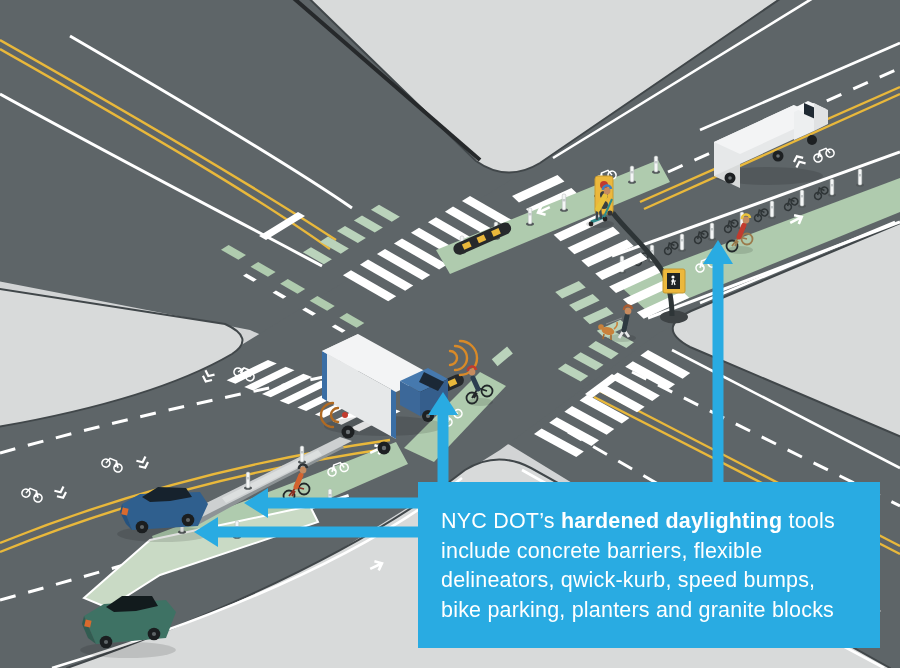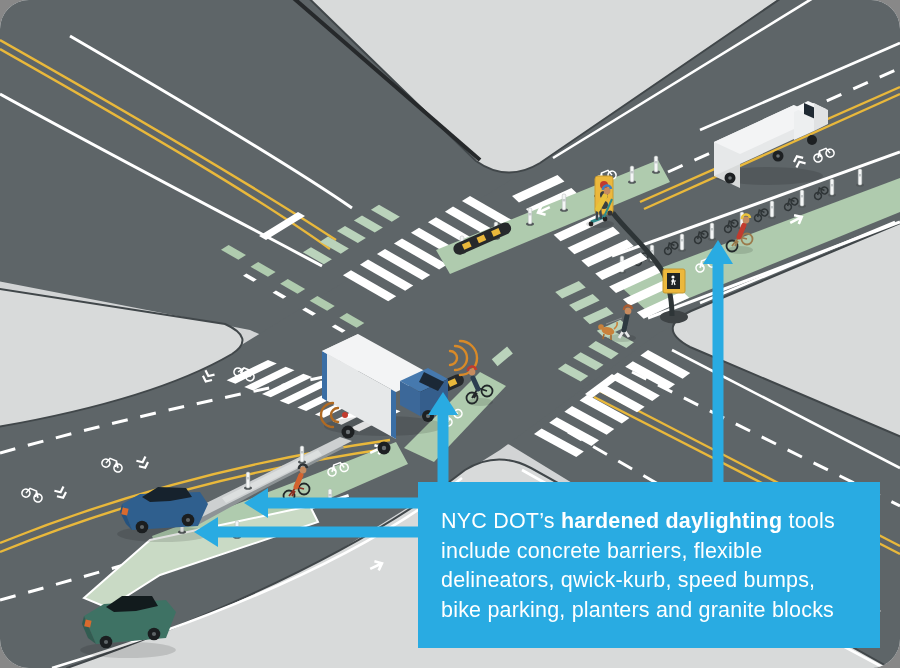--- a/index.html
+++ b/index.html
@@ -1,18 +1,18 @@
 <!DOCTYPE html>
 <html><head>
 <meta charset="utf-8">
 <style>
   html,body{margin:0;padding:0;background:#888;}
   #stage{
     position:relative;width:900px;height:668px;overflow:hidden;
-    background:#D2D4D5;font-family:"Liberation Sans",sans-serif;border-radius:29px;
+    background:#D2D4D5;font-family:"Liberation Sans",sans-serif;
   }
   #scene{position:absolute;left:0;top:0;}
   .callout{
     position:absolute;left:418px;top:482px;width:462px;height:166px;
     background:#29ABE2;color:#fff;box-sizing:border-box;
     padding:25px 30px 0 23px;font-size:21.5px;line-height:29.5px;
     letter-spacing:.2px;
   }
   .callout b{font-weight:bold;}
 </style>

